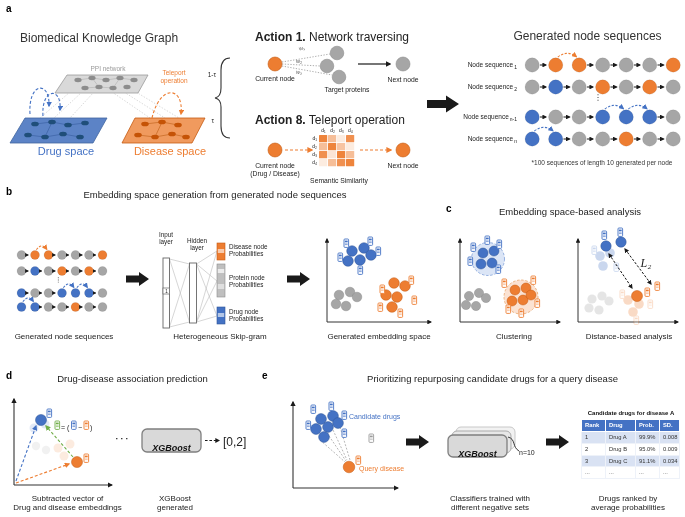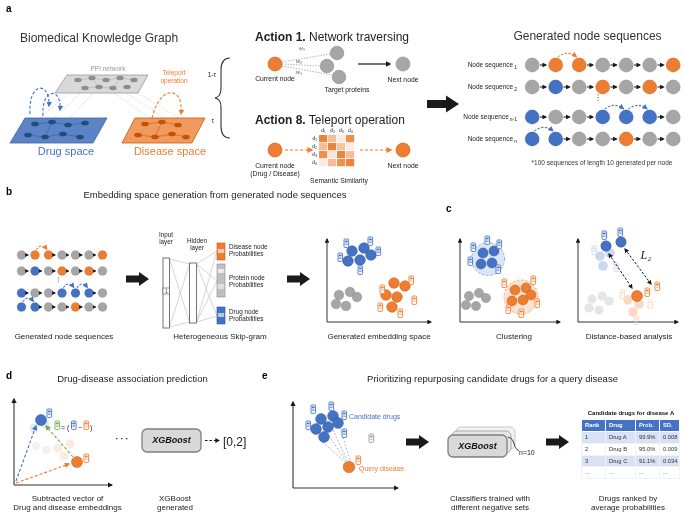--- a/index.html
+++ b/index.html
@@ -3,21 +3,21 @@
 <meta charset="utf-8">
 <style>
   * { margin:0; padding:0; box-sizing:border-box; }
   body { background:#fff; font-family:"Liberation Sans", sans-serif; }
   .canvas { position:relative; width:685px; height:517px; background:#ffffff; overflow:hidden; color:#222; }
   .canvas > svg.fig { position:absolute; left:0; top:0; }
   .t { position:absolute; line-height:1.18; color:#222; white-space:nowrap; }
   .c { text-align:center; }
   .r { text-align:right; }
   .b { font-weight:bold; }
-  .i { font-style:italic; }
+  .i { font-style:italic;margin-top:8px; }
   .fs-45{font-size:4.5px}.fs-5{font-size:5px}.fs-55{font-size:5.5px}.fs-63{font-size:6.3px}.fs-65{font-size:6.5px}.fs-68{font-size:6.8px}
   .fs-7{font-size:7px}.fs-75{font-size:11px}.fs-8{font-size:8px}.fs-85{font-size:12px}
   .fs-9{font-size:9px}.fs-95{font-size:9.5px}
   .blue{color:#4472C4}.orange{color:#ED7D31}.grayt{color:#9a9a9a}
   .plabel{font-weight:700;font-size:10px;color:#000}
   .seq-label sub{font-size:5px;margin-left:1px}
   .serif{font-family:"Liberation Serif", serif}
   .dots{letter-spacing:2px;font-weight:bold}
   table.rank{border-collapse:collapse;font-size:5.8px;table-layout:fixed}
   table.rank th{background:#4472C4;color:#fff;font-weight:bold;text-align:left;padding:2px 3px;border:0.5px solid #fff}
@@ -589,20 +589,21 @@
   <div>Probabilities</div>
 </div>
 <div class="t fs-63" style="left:229px;top:308px">
   <div>Drug node</div>
   <div>Probabilities</div>
 </div>
 <div class="t c fs-8" style="left:156px;top:332px;width:128px">Heterogeneous Skip-gram</div>
 <div class="t c fs-8" style="left:316px;top:332px;width:126px">Generated embedding space</div>
 
 <div class="t plabel" style="left:446px;top:203px">c</div>
+<div class="t c fs-95" style="left:455px;top:206px;width:230px">Embedding space-based analysis</div>
 <div class="t c fs-85 i serif" style="left:636px;top:248px;width:20px">L₂</div>
 <div class="t c fs-8" style="left:462px;top:332px;width:104px">Clustering</div>
 <div class="t c fs-8" style="left:570px;top:332px;width:118px">Distance-based analysis</div>
 
 <div class="t plabel" style="left:6px;top:370px">d</div>
 <div class="t c fs-95" style="left:0;top:373px;width:265px">Drug-disease association prediction</div>
 <div class="t fs-7" style="left:61px;top:424px">= (</div>
 <div class="t fs-7" style="left:78px;top:424px">−</div>
 <div class="t fs-7" style="left:90px;top:424px">)</div>
 <div class="t c fs-9 dots" style="left:110px;top:434px;width:26px">···</div>

